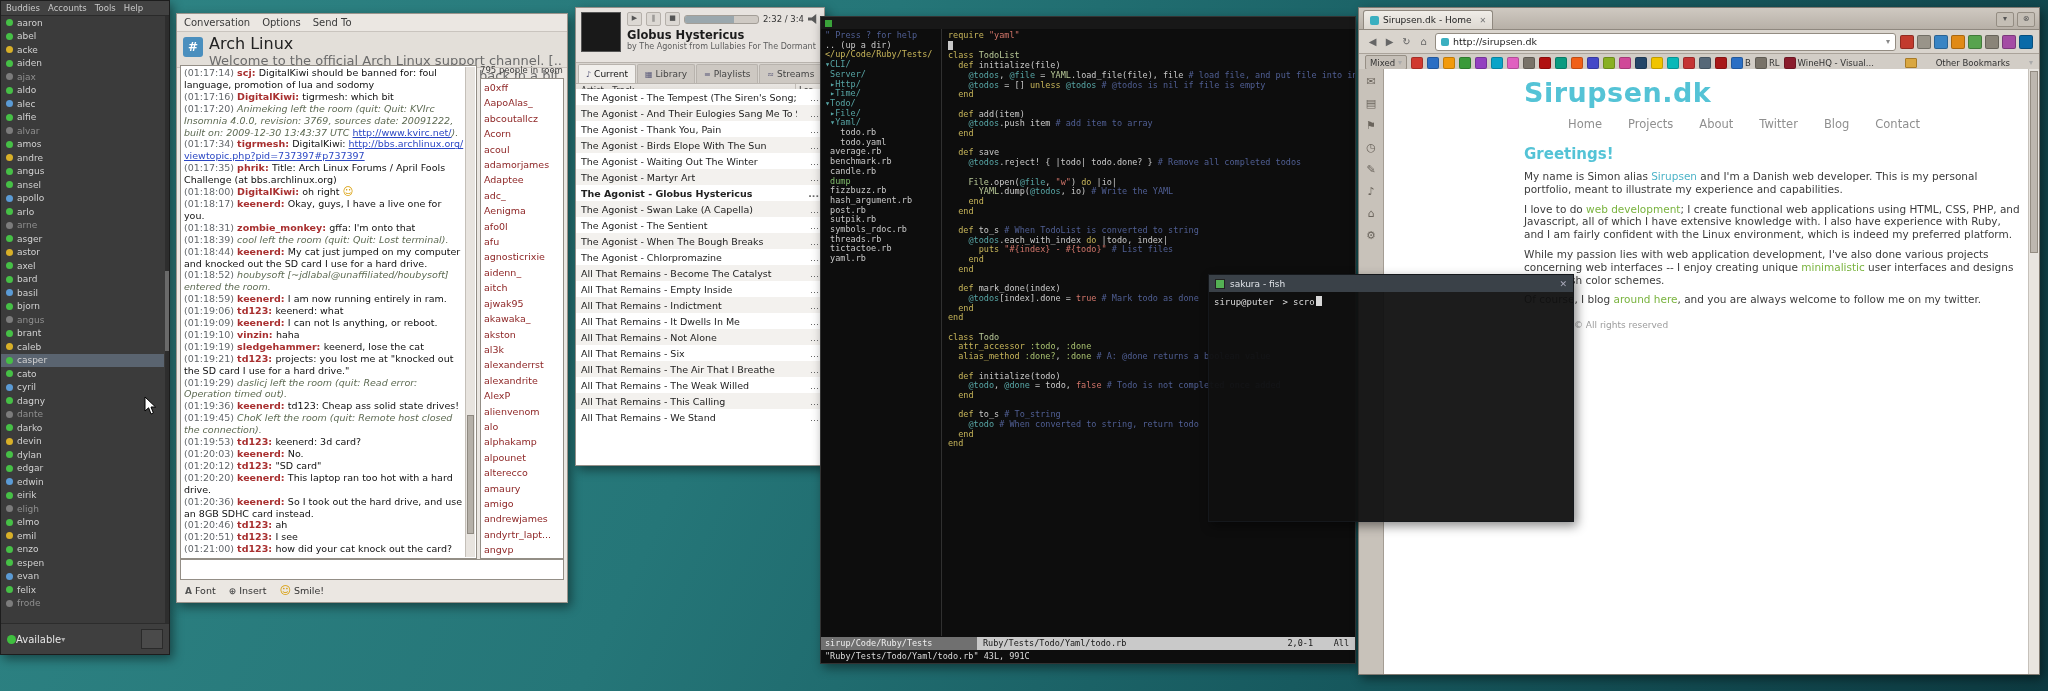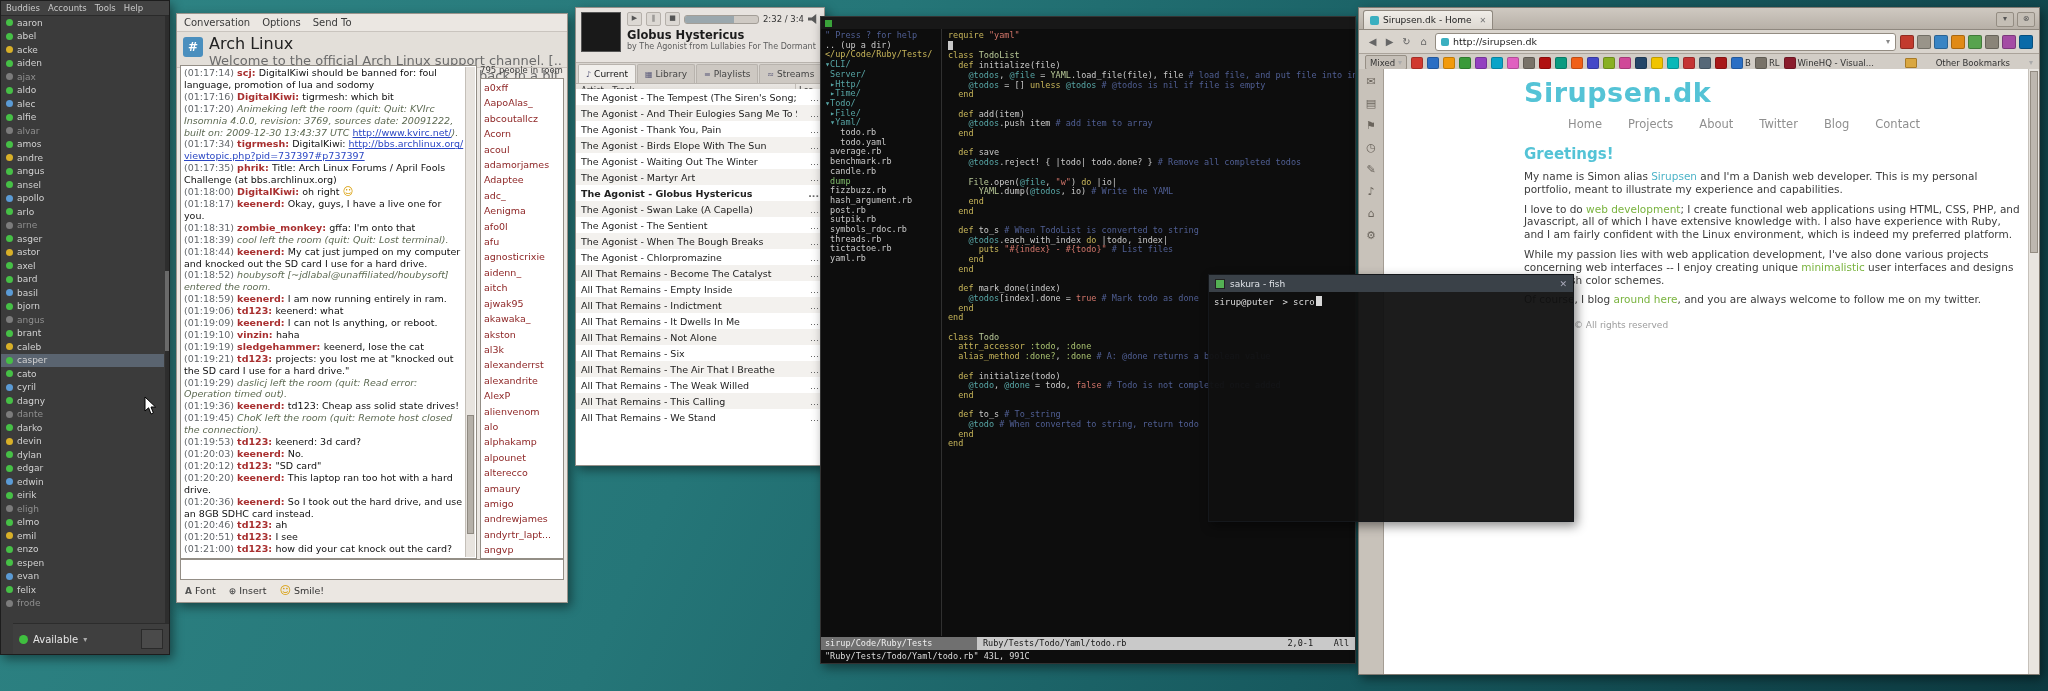--- a/index.html
+++ b/index.html
@@ -12,21 +12,21 @@
   .buddy{left:0;top:0;width:168px;height:653px;background:#3b3b3b;border:1px solid #1d1d1d;z-index:5;}
   .bl-menu{height:14px;display:flex;gap:8px;align-items:center;padding:0 5px;font-size:8.5px;color:#c9c9c9;background:#424242;border-bottom:1px solid #2a2a2a;}
   .bl-items{position:absolute;top:15px;bottom:31px;left:0;right:5px;overflow:hidden;}
   .brow{height:13.5px;display:flex;align-items:center;gap:4px;padding-left:5px;font-size:9px;color:#d2d2d2;white-space:nowrap;}
   .brow.bsel{background:#5a6470;}
   .brow.off{color:#8f8f8f;}
   .bdot{width:7px;height:7px;border-radius:50%;flex:0 0 auto;}
   .bdot.on{background:#46c046;} .bdot.away{background:#d8b028;} .bdot.off{background:#7c7c7c;} .bdot.idle{background:#5b9bd5;}
   .bl-scroll{position:absolute;top:15px;bottom:31px;right:0;width:4px;background:#2e2e2e;}
   .bl-thumb{position:absolute;top:42%;height:80px;left:0;right:0;background:#6a6a6a;}
-  .bl-status{position:absolute;bottom:0;left:12px;right:0;height:30px;border-top:1px solid #2c2c2c;background:#3f3f3f;display:flex;align-items:center;gap:5px;padding:0 6px;}
+  .bl-status{position:absolute;bottom:0;left:0;right:0;height:30px;border-top:1px solid #2c2c2c;background:#3f3f3f;display:flex;align-items:center;padding:0 6px;}
   .dot-av{width:9px;height:9px;border-radius:50%;background:#3fbf3f;}
   .bl-stxt{font-size:10px;color:#e5e5e5;}
   .caret{color:#aaa;font-size:8px;}
   .bl-avbox{margin-left:auto;width:20px;height:18px;background:#4a4a4a;border:1px solid #2a2a2a;}
 
   
   .conv{left:176px;top:13px;width:390px;height:588px;background:#ebe7e2;border:1px solid #9a948c;z-index:5;}
   .cv-menu{height:17px;display:flex;gap:12px;align-items:center;padding:0 7px;font-size:10px;color:#3a3a3a;}
   .cv-info{height:31px;display:flex;gap:6px;padding:2px 6px;background:#e3dfd9;border-top:1px solid #c9c4be;border-bottom:1px solid #c9c4be;}
   .cv-chicon{width:20px;height:20px;margin-top:3px;background:#4a8fbe;color:#fff;border-radius:3px;font-weight:bold;font-size:12px;line-height:20px;text-align:center;}

